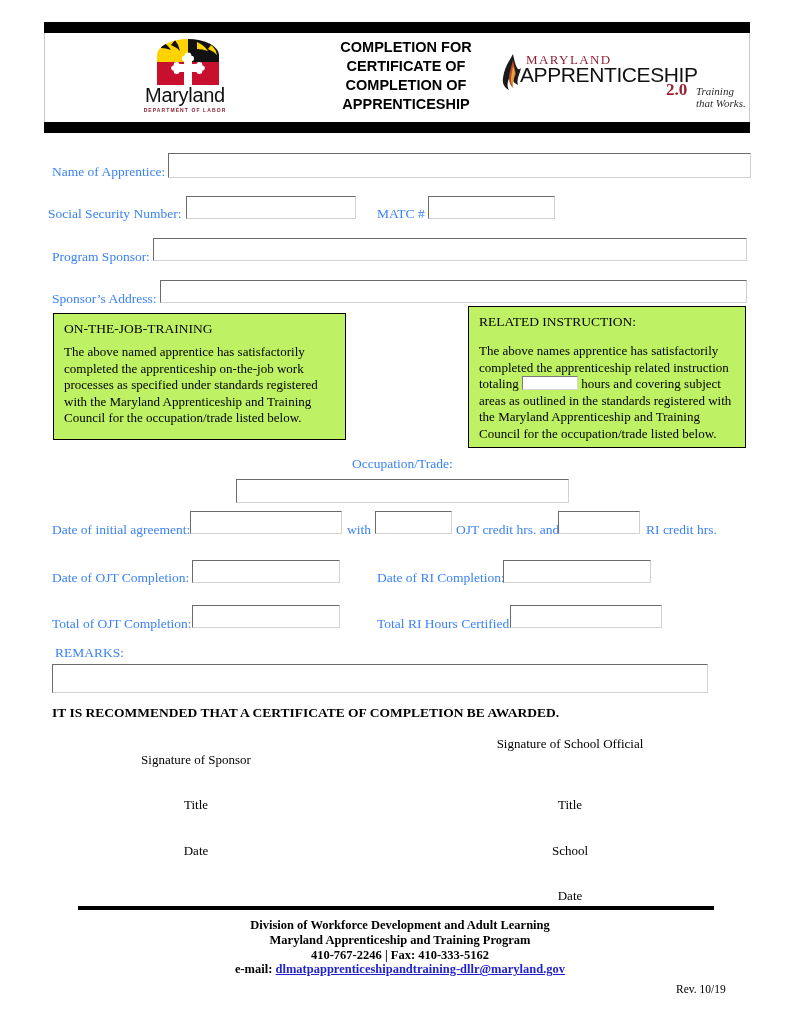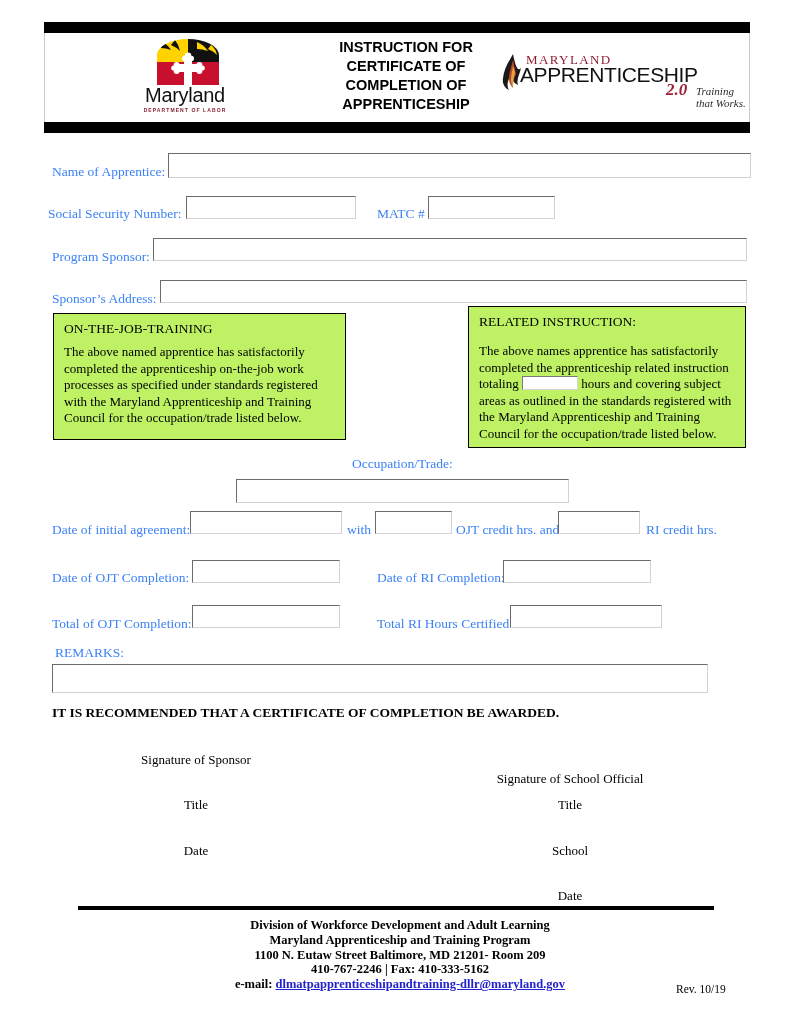--- a/index.html
+++ b/index.html
@@ -122,21 +122,20 @@
     font-family: "Liberation Sans", sans-serif;
     font-size: 21px;
     font-weight: 400;
     letter-spacing: -0.4px;
     color: #111111;
   }
   .app-logo .lg-two {
     position: absolute;
     left: 166px; top: 29px;
     font-family: "Liberation Serif", serif;
-    font-style: italic;
     font-weight: 700;
     font-size: 17px;
     color: #9b2131;
   }
   .app-logo .lg-tag {
     position: absolute;
     left: 196px; top: 34px;
     font-family: "Liberation Serif", serif;
     font-style: italic;
     font-size: 11px;
@@ -298,21 +297,21 @@
               <circle cx="45.2" cy="29" r="2.6"></circle>
             </g>
           </g>
         </svg>
       </div>
       <div class="md-logo-word">Maryland</div>
       <div class="md-logo-sub">DEPARTMENT OF LABOR</div>
     </div>
 
     <div class="doc-title">
-      <div>INSTRUCTION FOR</div>
+      <div>COMPLETION FOR</div>
       <div>CERTIFICATE OF</div>
       <div>COMPLETION OF</div>
       <div>APPRENTICESHIP</div>
     </div>
 
     <div class="app-logo">
       <div class="flame">
         <svg viewBox="0 0 26 36" width="26" height="36" xmlns="http://www.w3.org/2000/svg">
           <path d="M13,0 C8,9 4,15 3,24 C2,30 5,34 9,36 C6,31 8,25 12,20 C11,26 14,29 18,31 C16,25 20,20 21,14 C18,17 16,15 13,0 Z" fill="#1a1a1a"></path>
           <path d="M13,6 C11,14 9,19 9,25 C9,29 11,32 13,34 C12,29 14,24 16,20 C15,15 14,11 13,6 Z" fill="#B5472A"></path>
@@ -374,28 +373,27 @@
 
   <div class="lbl" style="left:55px; top:645px;">REMARKS:</div>
   <div class="fbox" style="left:52px; top:664px; width:656px; height:29px;"></div>
 
   <div class="recommend">IT IS RECOMMENDED THAT A CERTIFICATE OF COMPLETION BE AWARDED.</div>
 
   <div class="sigtext" style="left:120px; top:752px; width:152px;">Signature of Sponsor</div>
   <div class="sigtext" style="left:120px; top:797px; width:152px;">Title</div>
   <div class="sigtext" style="left:120px; top:843px; width:152px;">Date</div>
 
-  <div class="sigtext" style="left:480px; top:771px; width:180px;text-align:center;">Signature of School Official</div>
+  <div class="sigtext" style="left:480px; top:736px; width:180px;text-align:center;">Signature of School Official</div>
   <div class="sigtext" style="left:480px; top:797px; width:180px;">Title</div>
   <div class="sigtext" style="left:480px; top:843px; width:180px;">School</div>
   <div class="sigtext" style="left:480px; top:888px; width:180px;">Date</div>
 
   <div class="footer-rule"></div>
   <div class="footer-block">
     <div>Division of Workforce Development and Adult Learning</div>
     <div>Maryland Apprenticeship and Training Program</div>
-    <div>1100 N. Eutaw Street Baltimore, MD 21201- Room 209</div>
     <div>410-767-2246  |  Fax: 410-333-5162</div>
     <div class="eml"><span>e-mail:</span> <span class="mail">dlmatpapprenticeshipandtraining-dllr@maryland.gov</span></div>
   </div>
   <div class="rev">Rev. 10/19</div>
 
 </div>
 
 </body></html>

